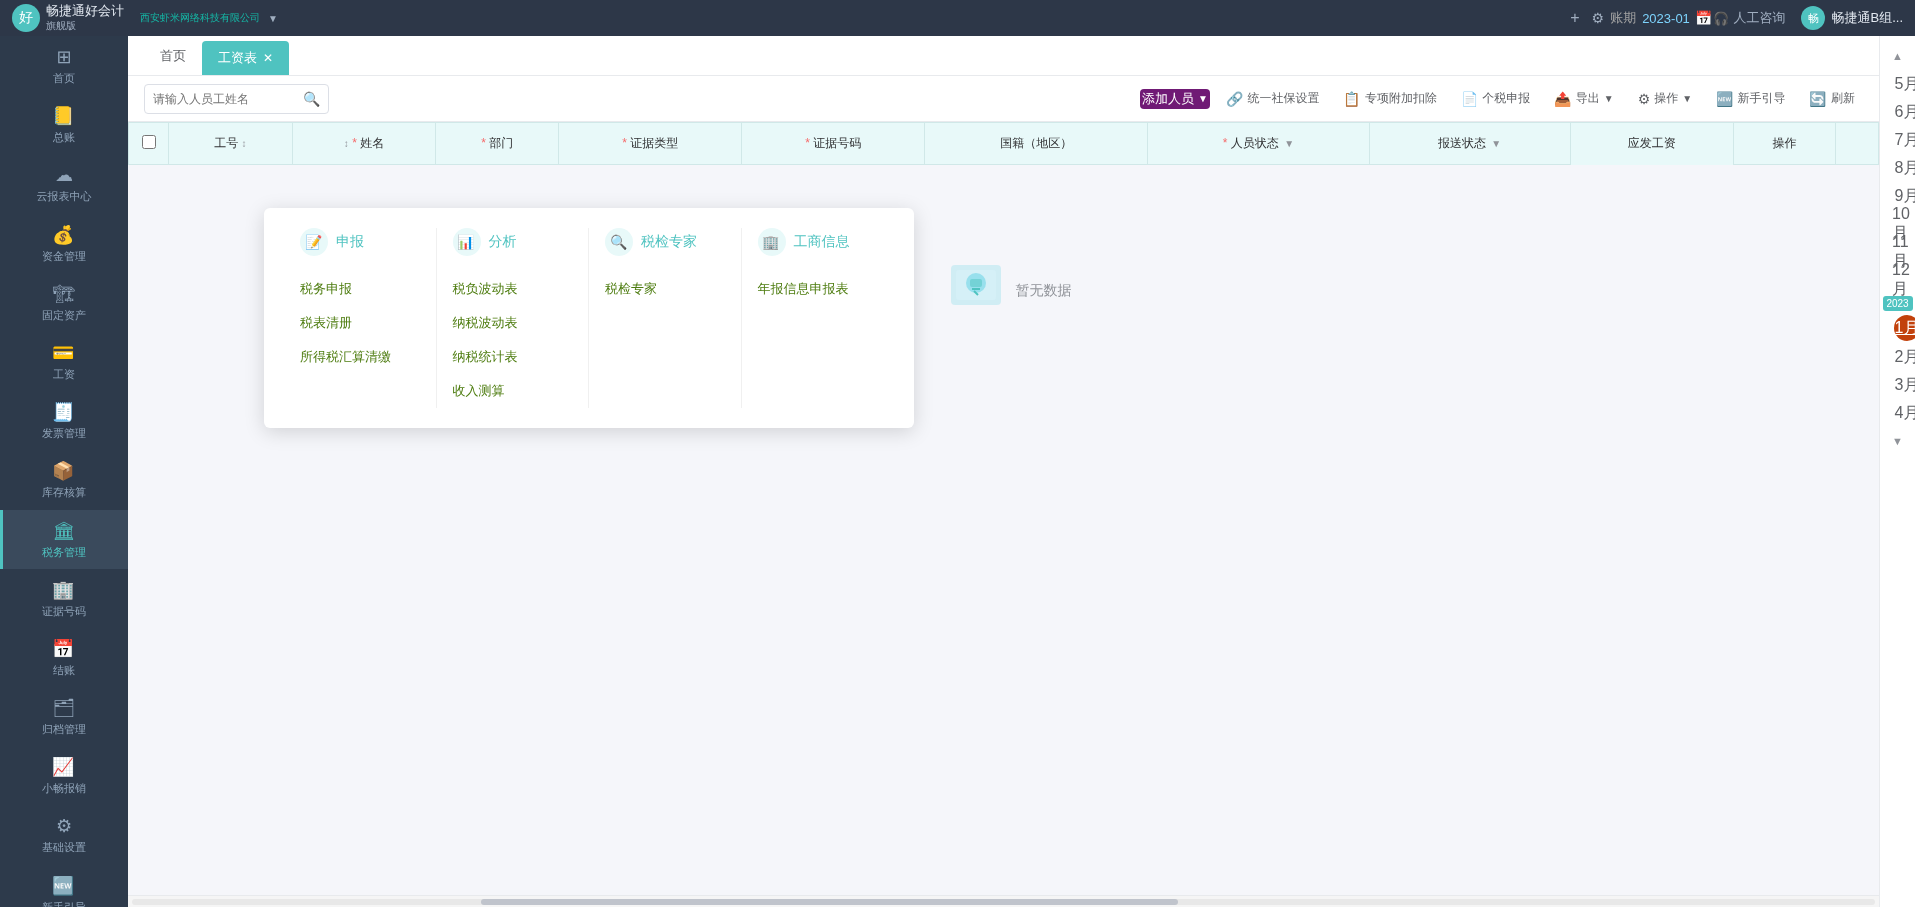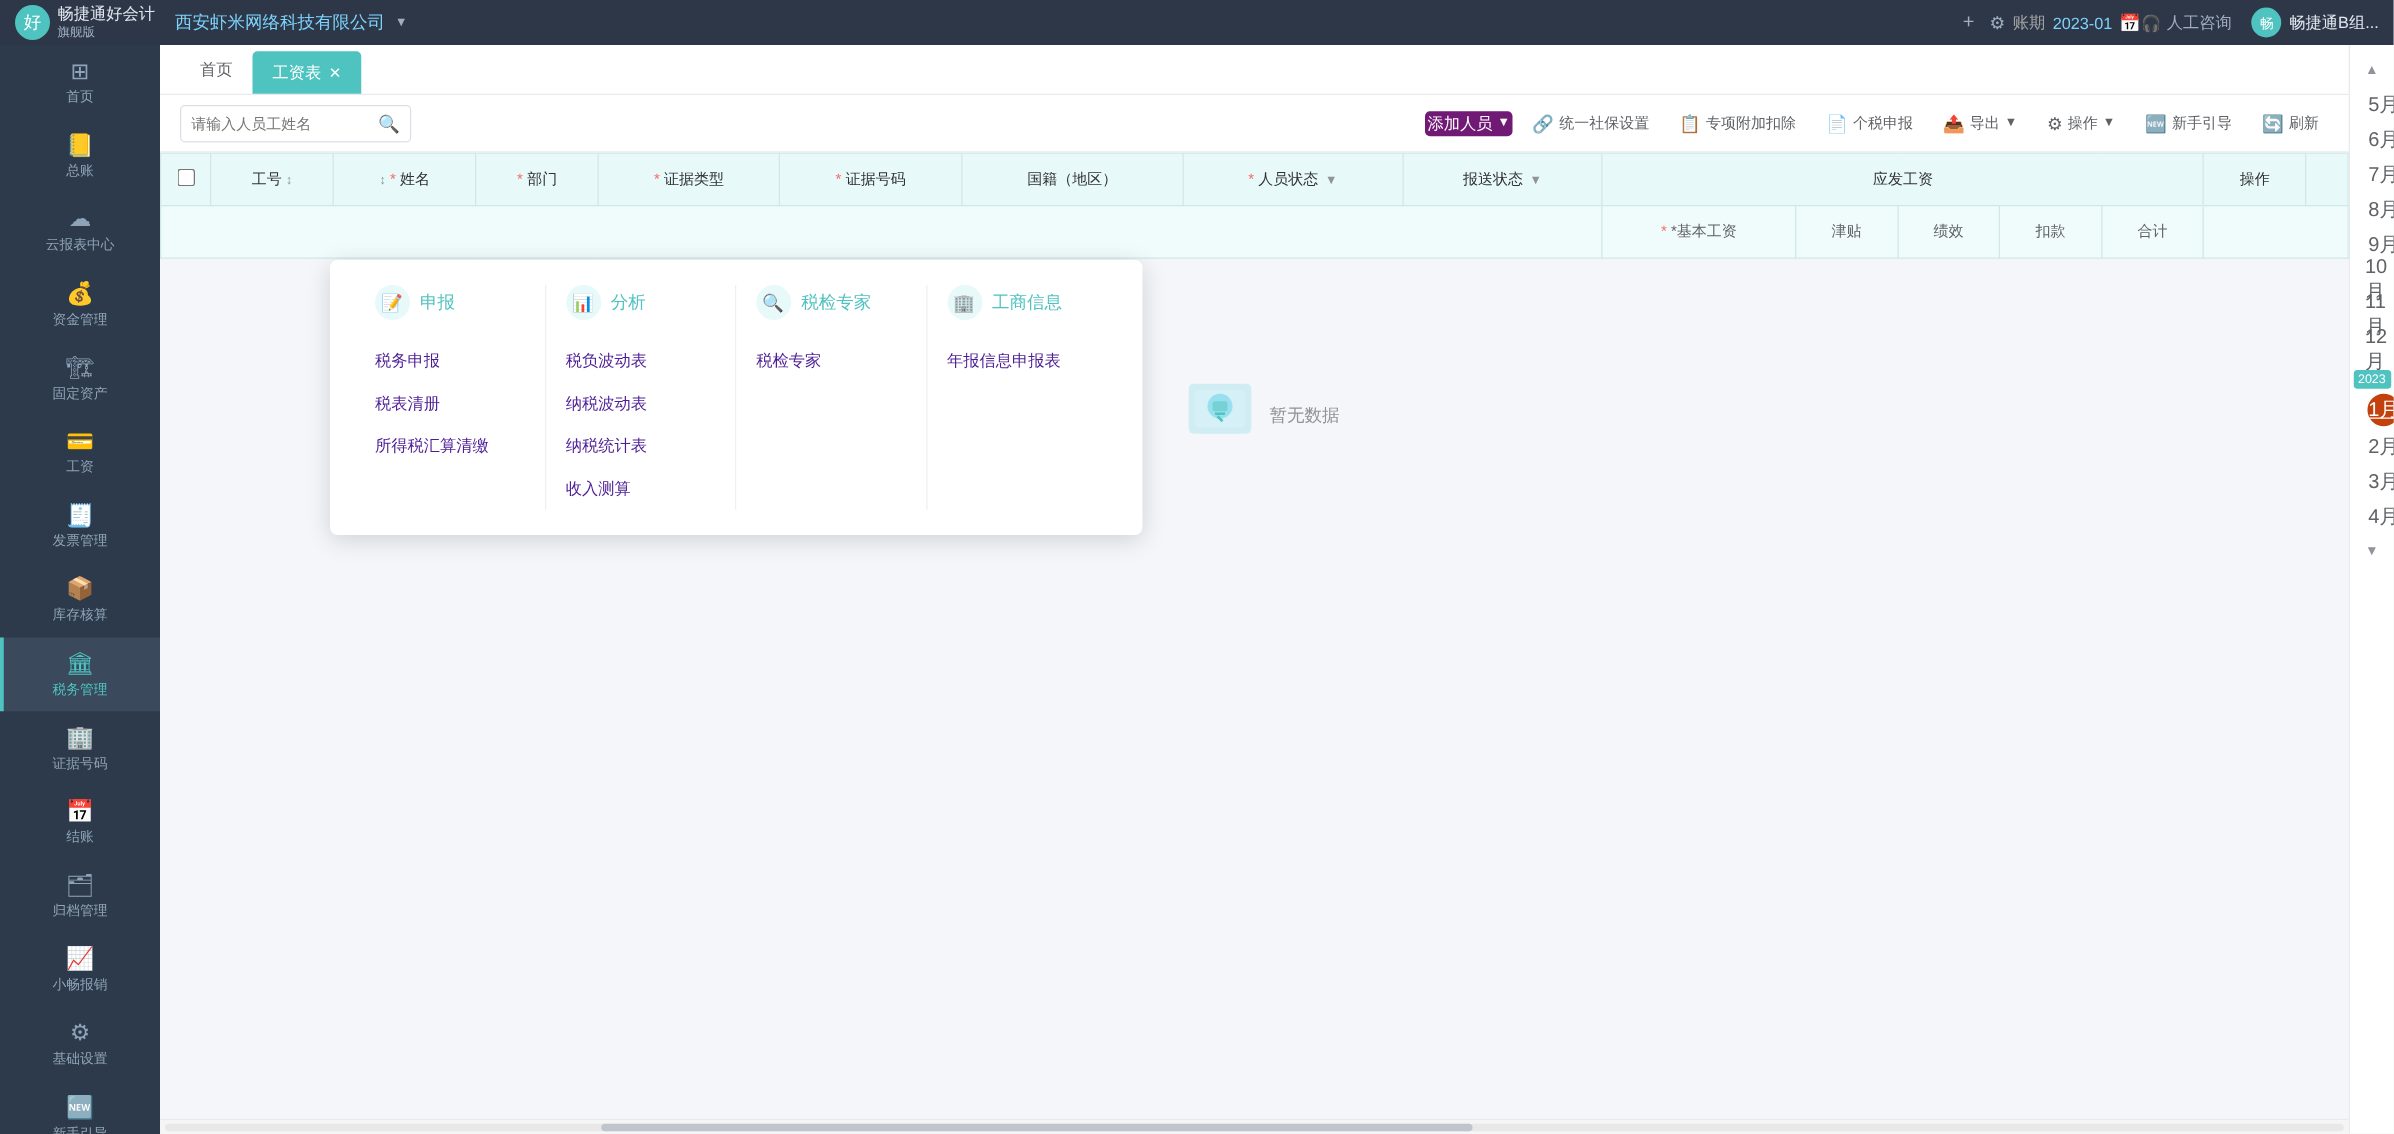--- a/index.html
+++ b/index.html
@@ -5,21 +5,21 @@
     * { margin: 0; padding: 0; box-sizing: border-box; }
     body { font-family: 'Microsoft YaHei', sans-serif; font-size: 13px; background: #f0f2f5; width: 1915px; height: 907px; overflow: hidden; display: flex; flex-direction: column; }
 
     
     .topbar { height: 36px; background: #2d3748; display: flex; align-items: center; padding: 0 12px; color: #fff; position: relative; z-index: 100; flex-shrink: 0; }
     .topbar-logo { display: flex; align-items: center; gap: 6px; width: 128px; }
     .logo-icon { width: 28px; height: 28px; background: #4fc3c0; border-radius: 50%; display: flex; align-items: center; justify-content: center; font-size: 14px; color: #fff; }
     .logo-text { font-size: 13px; color: #e2e8f0; line-height: 1.2; }
     .logo-sub { font-size: 10px; color: #a0aec0; }
     .topbar-company { display: flex; align-items: center; gap: 8px; flex: 1; }
-    .company-name { color: #7dd3fc; font-size: 14px; }
+    .company-name { color: #14b8a6; font-size: 10px; }
     .company-arrow { color: #a0aec0; font-size: 10px; }
     .topbar-add { color: #a0aec0; font-size: 16px; cursor: pointer; margin: 0 6px; }
     .topbar-gear { color: #a0aec0; font-size: 14px; cursor: pointer; margin: 0 6px; }
     .topbar-period { display: flex; align-items: center; gap: 6px; color: #a0aec0; font-size: 13px; }
     .period-label { color: #a3a3a3; }
     .period-value { color: #7dd3fc; }
     .topbar-right { display: flex; align-items: center; gap: 16px; margin-left: auto; }
     .topbar-service { display: flex; align-items: center; gap: 4px; color: #a0aec0; font-size: 13px; cursor: pointer; }
     .topbar-user { display: flex; align-items: center; gap: 6px; color: #e2e8f0; font-size: 13px; cursor: pointer; }
     .user-avatar { width: 24px; height: 24px; background: #4fc3c0; border-radius: 50%; display: flex; align-items: center; justify-content: center; font-size: 11px; color: #fff; }
@@ -65,21 +65,21 @@
     .data-table .sub-header th { font-size: 12px; color: #606266; height: 32px; }
     .checkbox-th { width: 40px; }
     .checkbox { width: 14px; height: 14px; cursor: pointer; }
     .filter-icon { font-size: 10px; color: #909399; margin-left: 2px; }
     .sort-icon { font-size: 10px; color: #909399; }
     .dropdown-menu { position: absolute; top: 86px; left: 136px; background: #fff; border-radius: 6px; box-shadow: 0 4px 20px rgba(0,0,0,0.15); z-index: 300; width: 650px; padding: 20px; display: grid; grid-template-columns: 1fr 1fr 1fr 1fr; gap: 0; }
     .dropdown-col { padding: 0 16px; }
     .dropdown-col:not(:last-child) { border-right: 1px solid #f0f0f0; }
     .dropdown-section-header { display: flex; align-items: center; gap: 8px; margin-bottom: 16px; color: #4fc3c0; font-size: 14px; font-weight: 500; }
     .dropdown-section-icon { width: 28px; height: 28px; background: #e8f9f9; border-radius: 50%; display: flex; align-items: center; justify-content: center; font-size: 14px; }
-    .dropdown-item { padding: 8px 0; font-size: 13px; color: #4c1d95; cursor: pointer; display: block; }
+    .dropdown-item { padding: 8px 0; font-size: 13px; color: #4d7c0f; cursor: pointer; display: block; }
 
     
     .empty-state { display: flex; flex-direction: row; align-items: center; justify-content: center; padding: 80px 0; color: #909399; }
     .empty-icon { width: 80px; height: 80px; margin-bottom: 12px; }
     .empty-text { font-size: 14px; color: #909399; }
 
     
     .right-panel { width: 36px; background: #fff; border-left: 1px solid #e8eaed; display: flex; flex-direction: column; align-items: center; padding: 8px 0; gap: 4px; flex-shrink: 0; font-size: 11px; color: #606266; }
     .month-item { width: 30px; height: 24px; display: flex; align-items: center; justify-content: center; font-size: 16px; color: #606266; cursor: pointer; border-radius: 3px; margin-left: 19px; }
     .month-item.active { background: #c2410c; color: #fff; border-radius: 50%; width: 26px; height: 26px; text-decoration: underline; }
@@ -286,40 +286,20 @@
             </th>
             <th colspan="5" style="background:#e8f9f9; border-bottom:none;">
               <span>应发工资</span>
             </th>
             <th>
               <span>操作</span>
             </th>
             <th>
               <span></span>
             </th>
-          </tr>
-          <tr class="sub-header">
-            <th colspan="9"></th>
-            <th>
-              <span style="color:#f56c6c;">*</span>
-              <span>*基本工资</span>
-            </th>
-            <th>
-              <span>津贴</span>
-            </th>
-            <th>
-              <span>绩效</span>
-            </th>
-            <th>
-              <span>扣款</span>
-            </th>
-            <th>
-              <span>合计</span>
-            </th>
-            <th colspan="2"></th>
           </tr>
         </thead>
         <tbody>
           <tr>
             <td colspan="16">
               <div class="empty-state">
                 <svg class="empty-icon" viewBox="0 0 80 80" fill="none" xmlns="http://www.w3.org/2000/svg">
                   <rect x="15" y="20" width="50" height="40" rx="4" fill="#b8e8f0" opacity="0.6"></rect>
                   <rect x="20" y="25" width="40" height="30" rx="3" fill="#d6f0f8" opacity="0.8"></rect>
                   <circle cx="40" cy="38" r="10" fill="#7dd8e8" opacity="0.7"></circle>

